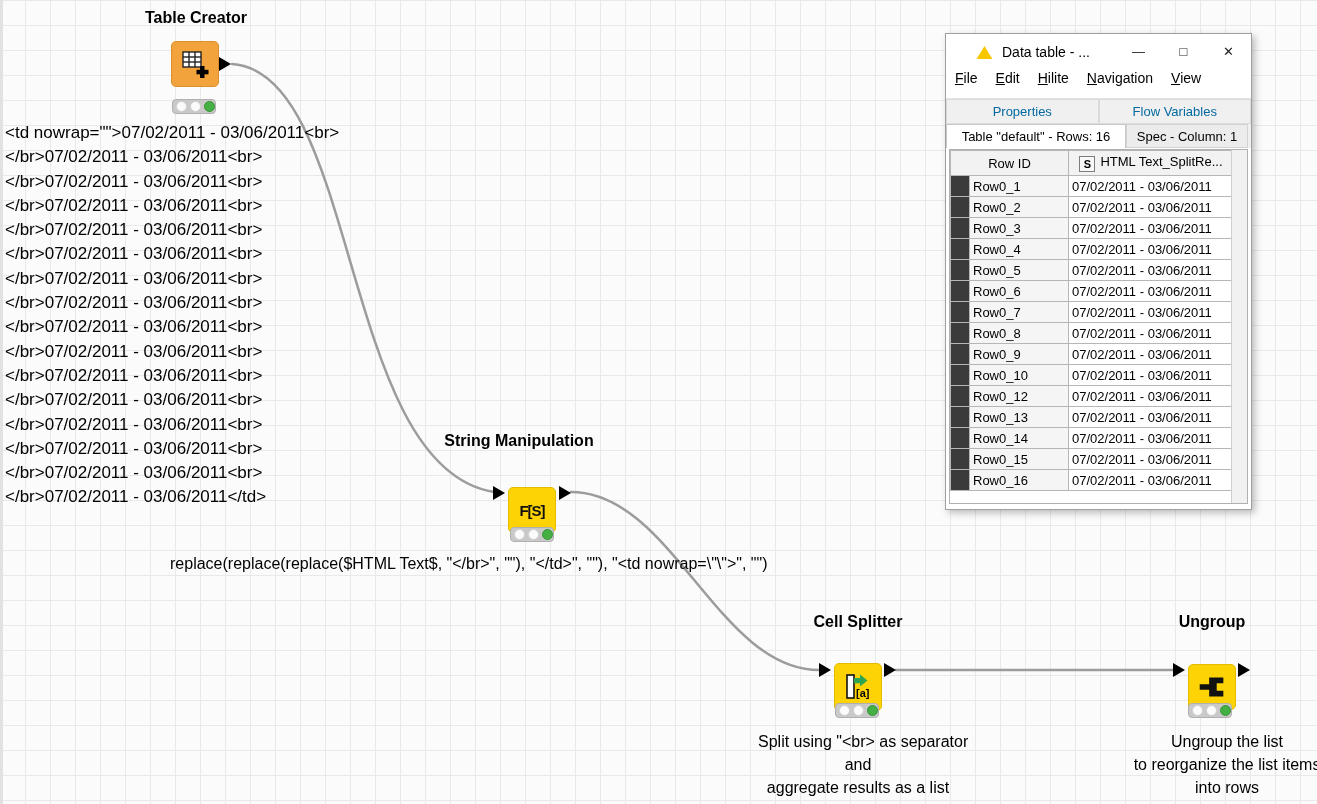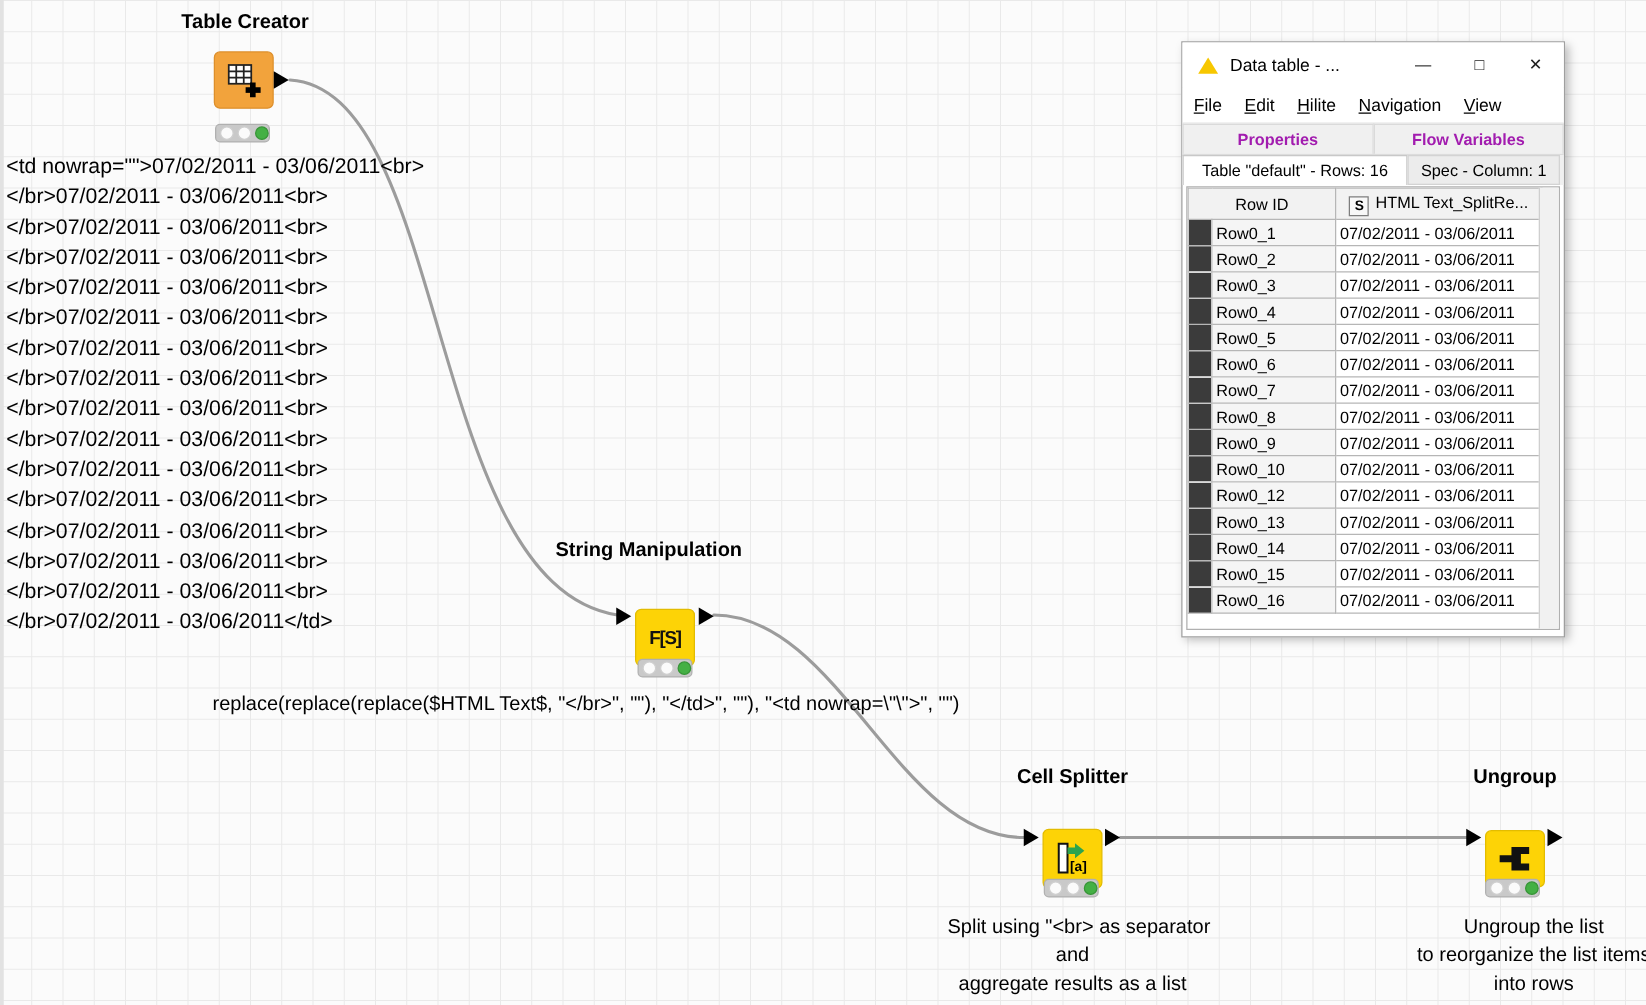--- a/index.html
+++ b/index.html
@@ -27,30 +27,30 @@
   .dot{width:11px;height:11px;border-radius:50%;background:#fbfbfb;border:1px solid #cfcfcf;box-sizing:border-box;}
   .dot.green{background:#44b044;border-color:#379537;}
 
   .anno{position:absolute;color:#000;font-size:17px;line-height:24.3px;white-space:nowrap;}
   .anno.small{font-size:16px;line-height:23px;}
   .anno.center{text-align:center;}
 
   
   .win{position:absolute;left:945px;top:33px;width:307px;height:477px;background:#fff;
     border:1px solid #9f9f9f;box-shadow:3px 3px 7px rgba(0,0,0,0.25);box-sizing:border-box;}
-  .titlebar{height:36px;display:flex;align-items:center;background:#fff;}
+  .titlebar{height:36px;display:flex;align-items:center;background:#fff;margin-left:18px;}
   .win-icon{margin-left:12px;width:17px;height:15px;flex:0 0 auto;}
   .win-title{margin-left:9px;font-size:14px;color:#000;flex:1 1 auto;white-space:nowrap;overflow:hidden;}
   .win-btn{width:45px;height:36px;line-height:36px;text-align:center;font-size:13px;color:#222;flex:0 0 auto;}
-  .menubar{height:28px;display:flex;align-items:center;border-bottom:1px solid #e3e3e3;background:#fff;}
+  .menubar{height:28px;display:flex;border-bottom:1px solid #e3e3e3;background:#fff;}
   .menu-item{font-size:14px;color:#000;padding:0 9px;}
   .menu-item u{text-decoration:underline;}
   .tabs1{height:24px;display:flex;background:#f0f0f0;border-bottom:1px solid #dcdcdc;}
-  .tab1{flex:1 1 50%;font-size:13px;color:#a21caf;text-align:center;line-height:23px;
-    border:1px solid #dadada;border-bottom:none;background:#f0f0f0;white-space:nowrap;overflow:hidden;font-weight:bold;}
+  .tab1{flex:1 1 50%;font-size:13px;color:#0369a1;text-align:center;line-height:23px;
+    border:1px solid #dadada;border-bottom:none;background:#f0f0f0;white-space:nowrap;overflow:hidden;}
   .tabs2{height:24px;display:flex;background:#f0f0f0;}
   .tab2{font-size:13px;text-align:center;line-height:23px;box-sizing:border-box;white-space:nowrap;overflow:hidden;}
   .tab2.active{width:180px;background:#fff;border:1px solid #c8c8c8;border-bottom:none;}
   .tab2.inactive{width:122px;background:#ececec;border:1px solid #d3d3d3;}
   .table-region{position:absolute;left:3px;right:3px;top:115px;bottom:5px;background:#fff;
     border:1px solid #b0b0b0;overflow:hidden;}
   table.dt{border-collapse:collapse;table-layout:fixed;font-size:13px;color:#000;}
   table.dt th{height:24px;background:#f2f2f2;border:1px solid #b6b6b6;font-weight:normal;
     text-align:center;white-space:nowrap;overflow:hidden;padding:0 2px;margin-top:16px;}
   table.dt td{height:20px;border:1px solid #b6b6b6;white-space:nowrap;overflow:hidden;padding:0 3px;}

